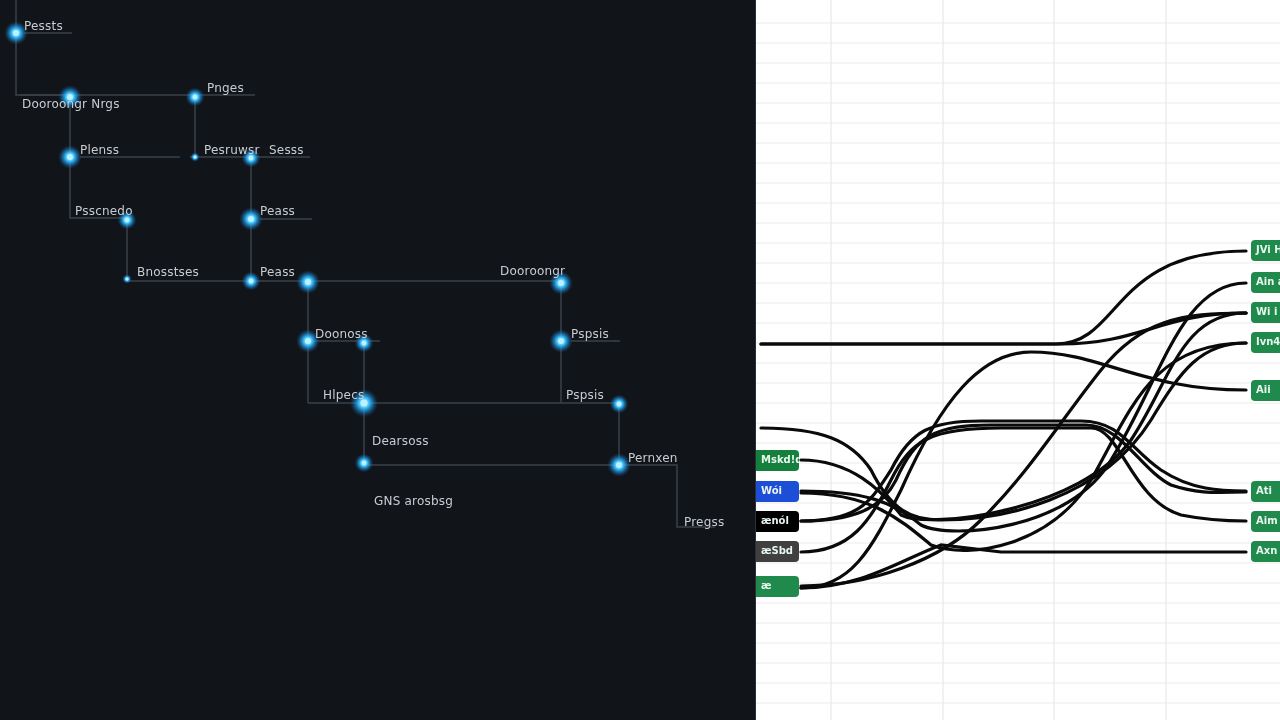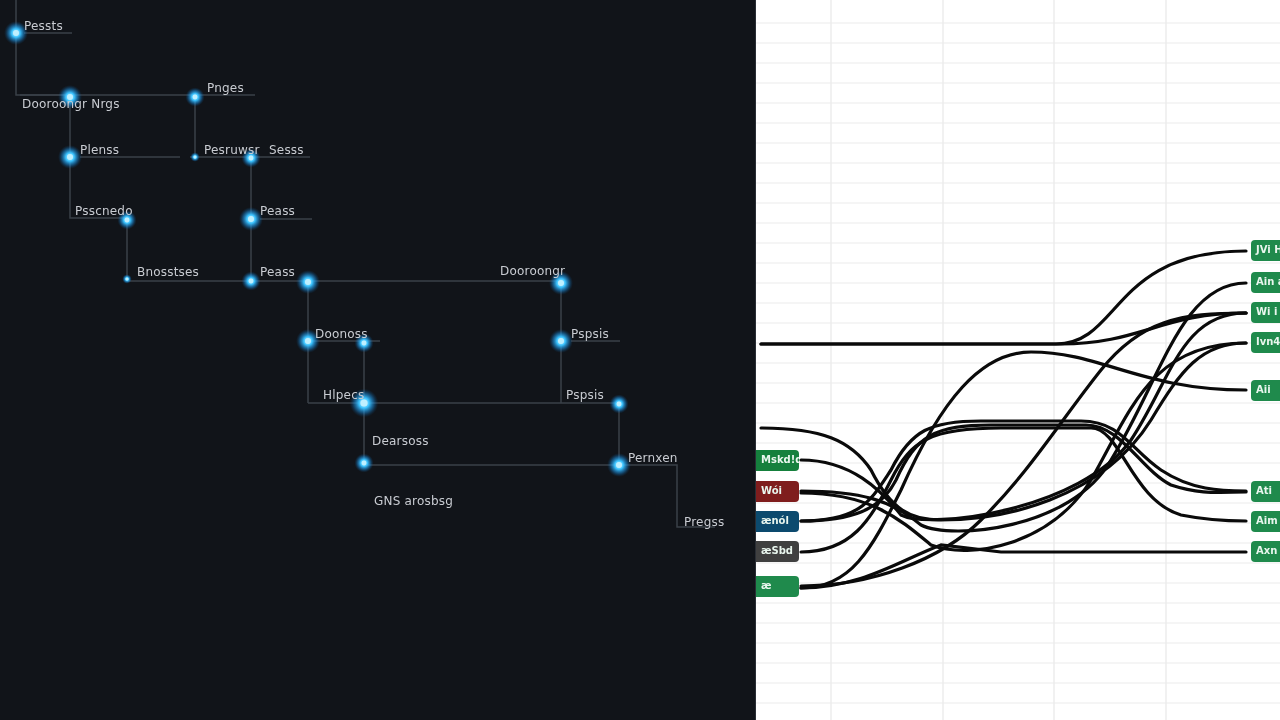--- a/index.html
+++ b/index.html
@@ -234,22 +234,22 @@
         <path d="M800 521 C860 521, 870 500, 890 470 C910 430, 930 421, 980 421 L1080 421 C1120 421, 1130 450, 1160 470 C1190 490, 1220 491, 1245 491" fill="none" stroke="#0a0a0a" stroke-width="3.2" stroke-linecap="round"></path>
         <path d="M800 521 C850 521, 880 510, 895 480 C915 435, 935 425, 990 425 L1085 425 C1120 425, 1140 470, 1170 485 C1200 495, 1220 492, 1245 492" fill="none" stroke="#0a0a0a" stroke-width="3.2" stroke-linecap="round"></path>
         <path d="M800 552 C850 552, 870 520, 890 480 C910 440, 930 428, 1000 428 L1090 428 C1120 428, 1130 500, 1180 515 C1210 521, 1230 521, 1245 521" fill="none" stroke="#0a0a0a" stroke-width="3.2" stroke-linecap="round"></path>
         <path d="M800 588 C850 588, 870 550, 900 490 C940 400, 980 352, 1030 352 C1100 352, 1140 390, 1245 390" fill="none" stroke="#0a0a0a" stroke-width="3.2" stroke-linecap="round"></path>
         <path d="M800 588 C860 588, 900 560, 940 545 L1000 552 L1245 552" fill="none" stroke="#0a0a0a" stroke-width="3.2" stroke-linecap="round"></path>
         <path d="M800 586 C870 586, 940 560, 980 520 C1030 470, 1060 420, 1100 370 C1140 320, 1180 313, 1245 313" fill="none" stroke="#0a0a0a" stroke-width="3.2" stroke-linecap="round"></path>
       </g>
   </svg>
   <div id="flow-tags">
       <div class="out-label" style="left: 0px; top: 450px; width: 43px; border-radius: 0px 4px 4px 0px; background: #15803d;">Mskd!d</div>
-      <div class="out-label" style="left: 0px; top: 481px; width: 43px; border-radius: 0px 4px 4px 0px; background: #7f1d1d;">Wói</div>
-      <div class="out-label" style="left: 0px; top: 511px; width: 43px; border-radius: 0px 4px 4px 0px; background: #0c4a6e;">ænól</div>
+      <div class="out-label" style="left: 0px; top: 481px; width: 43px; border-radius: 0px 4px 4px 0px; background: #1d4ed8;">Wói</div>
+      <div class="out-label" style="left: 0px; top: 511px; width: 43px; border-radius: 0px 4px 4px 0px; background: #000000;">ænól</div>
       <div class="out-label" style="left: 0px; top: 541px; width: 43px; border-radius: 0px 4px 4px 0px; background: #404040;">æSbd</div>
       <div class="out-label" style="left: 0px; top: 576px; width: 43px; border-radius: 0px 4px 4px 0px; background: rgb(31, 138, 76);">æ</div>
       <div class="out-label" style="left: 495px; top: 240px; width: 40px; background: rgb(31, 138, 76);">JVi H</div>
       <div class="out-label" style="left: 495px; top: 272px; width: 40px; background: rgb(31, 138, 76);">Ain æ</div>
       <div class="out-label" style="left: 495px; top: 302px; width: 40px; background: rgb(31, 138, 76);">Wi i</div>
       <div class="out-label" style="left: 495px; top: 332px; width: 40px; background: rgb(31, 138, 76);">Ivn4</div>
       <div class="out-label" style="left: 495px; top: 380px; width: 40px; background: rgb(31, 138, 76);">Aii</div>
       <div class="out-label" style="left: 495px; top: 481px; width: 40px; background: rgb(31, 138, 76);">Ati</div>
       <div class="out-label" style="left: 495px; top: 511px; width: 40px; background: rgb(31, 138, 76);">Aim</div>
       <div class="out-label" style="left: 495px; top: 541px; width: 40px; background: rgb(31, 138, 76);">Axn</div>

